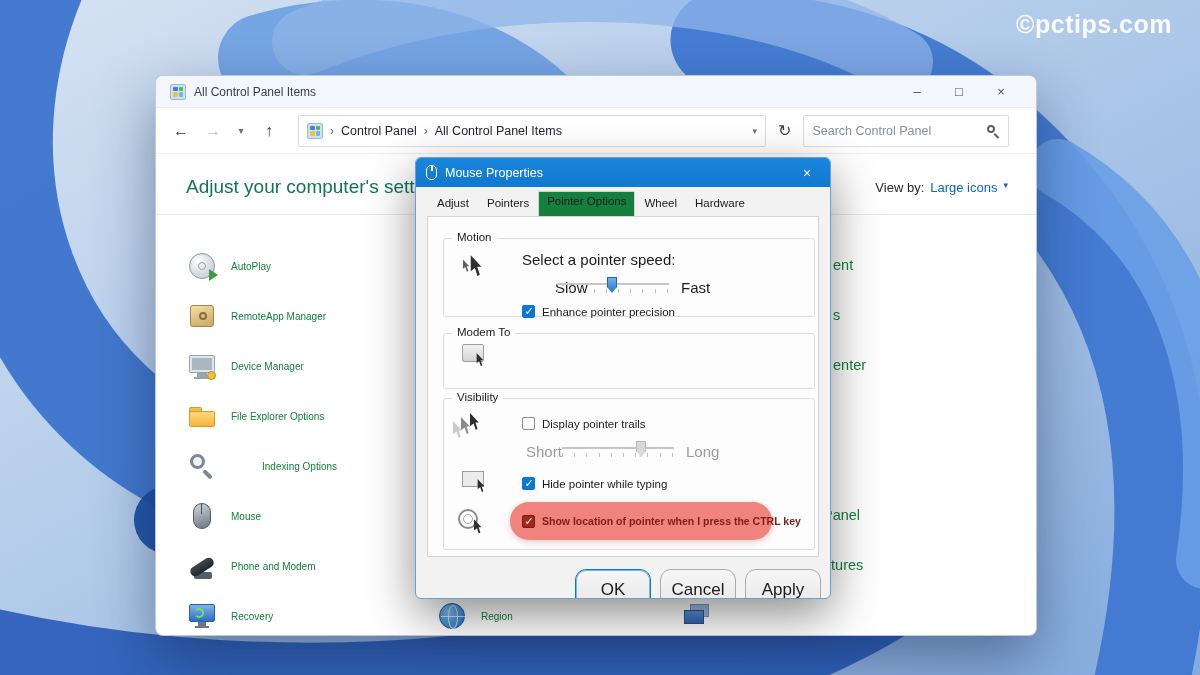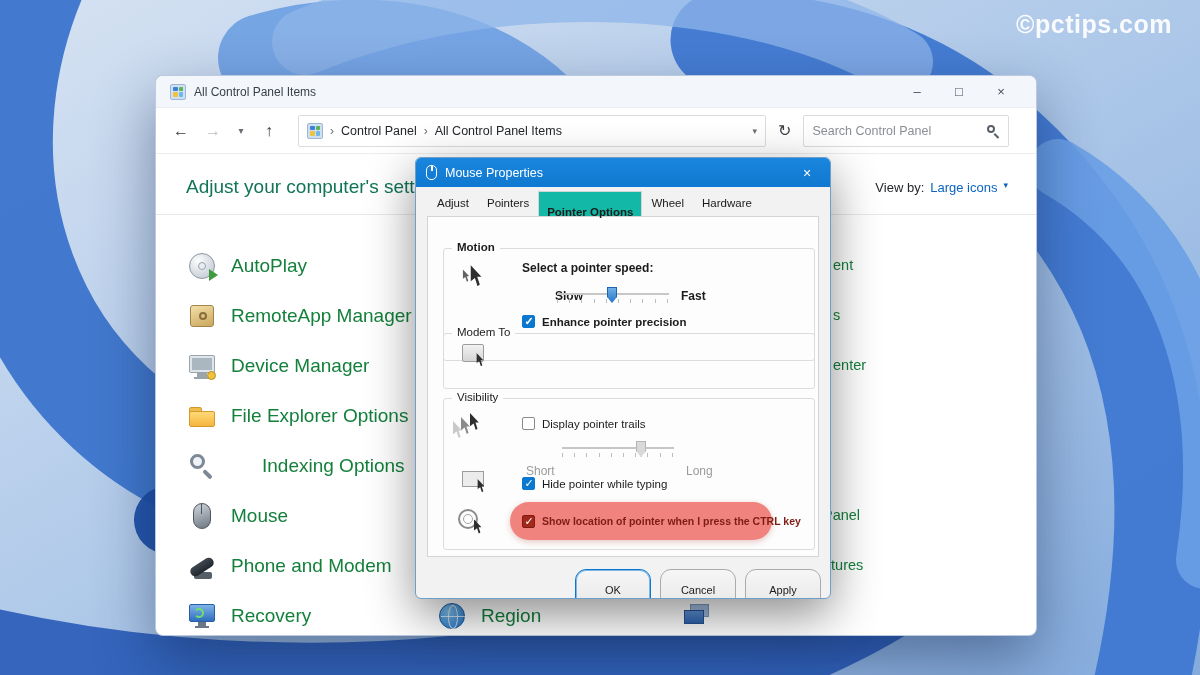--- a/index.html
+++ b/index.html
@@ -59,21 +59,21 @@
   .cp-header { position:absolute; top:96px; left:30px; right:28px; height:30px;
     display:flex; align-items:center; }
   .cp-header-title { font-size:19px; color:#117457; }
   .view-by { margin-left:auto; display:flex; align-items:flex-start; gap:6px; }
   .view-by-label { font-size:13px; color:#24272c; }
   .view-by-value { font-size:13px; color:#0a64c0; }
   .view-by-caret { font-size:9px; color:#0a64c0; }
   .cp-divider { position:absolute; top:138px; left:0; right:0; border-top:1px solid #e8e8e8; }
 
   .cp-item { position:absolute; display:flex; align-items:center; gap:13px; height:36px; }
-  .cp-item-label { font-size:19px; color:#14803c; }
+  .cp-item-label { font-size:10px; color:#14803c; }
   .cp-frag { position:absolute; font-size:14.5px; color:#14803c; }
 
   
   .icon-box { position:relative; width:32px; height:32px; flex:0 0 auto; }
   .cd { position:absolute; left:3px; top:3px; width:26px; height:26px; border-radius:50%;
     background:radial-gradient(circle at 35% 30%, #fdfdfd, #b9c2cc); border:1px solid #8a96a3; }
   .cd-hole { position:absolute; left:12px; top:12px; width:8px; height:8px; border-radius:50%;
     background:#e8edf2; border:1px solid #98a2ad; }
   .cd-play { position:absolute; right:0; bottom:1px; width:0; height:0;
     border-left:9px solid #3f9b3f; border-top:6px solid transparent; border-bottom:6px solid transparent; }
@@ -125,33 +125,33 @@
     border:1px solid #6f9fc8; box-shadow:0 16px 48px rgba(0,0,0,.45); }
   .dlg-titlebar { position:absolute; top:0; left:0; right:0; height:29px;
     display:flex; align-items:center; gap:8px; padding:0 10px; color:#fff;
     background:linear-gradient(#1a86dd,#0f78d0); font-size:12.5px; }
   .dlg-close { margin-left:auto; width:26px; text-align:center; font-size:14px; color:#fff; }
   .dlg-mouse-ico { width:11px; height:15px; border:1.5px solid #fff; border-radius:5px; position:relative; }
   .dlg-mouse-ico::after { content:""; position:absolute; left:4px; top:0; width:1.5px; height:5px; background:#fff; }
 
   .dlg-tabs { position:absolute; top:34px; left:12px; height:25px; display:flex; font-size:11.5px; }
   .tab { padding:4px 8px 5px; color:#1b1b1b; border:1px solid transparent; border-bottom:none; position:relative; }
-  .tab.active { background:#14b8a6; border-color:#d4d4d4; z-index:2; top:-1px; padding-top:14px;font-weight:bold; }
+  .tab.active { background:#15803d; border-color:#d4d4d4; z-index:2; top:-1px; padding-top:3px; }
   .tab-page { position:absolute; top:58px; left:11px; right:11px; height:341px;
     background:#fdfdfd; border:1px solid #d4d4d4; }
 
   .grp { position:absolute; border:1px solid #dcdcdc; border-radius:3px; }
   .grp-label { position:absolute; top:-8px; left:8px; background:#fdfdfd; padding:0 5px;
     font-size:11.5px; color:#1b1b1b; }
-  .grp-motion { left:15px; top:31px; width:372px; height:113px;font-weight:bold; }
+  .grp-motion { left:15px; top:21px; width:372px; height:79px; }
   .grp-snap   { left:15px; top:116px; width:372px; height:56px; }
   .grp-vis    { left:15px; top:181px; width:372px; height:152px; }
 
-  .dlg-text { font-size:12px; color:#1b1b1b; position:absolute; }
-  .dlg-text.gray { color:#9b9b9b;margin-top:21px; }
+  .dlg-text { font-size:15px; color:#1b1b1b; position:absolute; }
+  .dlg-text.gray { color:#9b9b9b; }
 
   .cb-row { position:absolute; display:flex; gap:7px; align-items:flex-start; }
   .cb { width:13px; height:13px; border:1px solid #8a8a8a; background:#fff; flex:0 0 auto;
     position:relative; border-radius:2px; }
   .cb.checked { background:#0a78d0; border-color:#0a78d0; }
   .cb.checked::after { content:"\2713"; position:absolute; left:1.5px; top:-1px; color:#fff; font-size:11px; }
   .cb.red { background:#a3281c; border-color:#801c12; }
   .cb.red::after { content:"\2713"; position:absolute; left:1.5px; top:-1px; color:#fff; font-size:11px; }
   .cb-label { font-size:11.5px; color:#1b1b1b; line-height:1.35; }
 
@@ -186,21 +186,21 @@
   .ico-loc .ring2 { position:absolute; left:7px; top:7px; width:10px; height:10px; border-radius:50%;
     border:1.5px solid #a9a9a9; }
   .ico-loc .cursor { position:absolute; right:0; bottom:0; transform:scale(.85); }
 
   .highlight-pill { position:absolute; left:82px; top:285px; width:262px; height:38px;
     background:#f0837e; border-radius:19px; display:flex; align-items:center; gap:7px; padding:0 12px;
     box-shadow:0 2px 6px rgba(160,40,30,.25); }
   .highlight-pill .cb-label { font-size:10.5px; color:#7e1d13; font-weight:bold; white-space:nowrap; }
 
   .dlg-buttons { position:absolute; left:0; right:0; top:411px; display:flex; gap:9px; justify-content:flex-end; padding-right:9px; }
-  .dlg-btn { width:76px; height:41px; font-size:11px; color:#1b1b1b;
+  .dlg-btn { width:76px; height:41px; font-size:17px; color:#1b1b1b;
     background:linear-gradient(#f6f6f6,#e7e7e7); border:1px solid #ababab; border-radius:11px;
     display:flex; align-items:center; justify-content:center; }
   .dlg-btn.default { border:1px solid #0a78d0; box-shadow:0 0 0 1px #7fb6e4 inset; }
 </style>
 </head>
 <body>
 
 <div class="desktop">
 
   <svg class="wallpaper" viewBox="0 0 1200 675" preserveAspectRatio="none">

